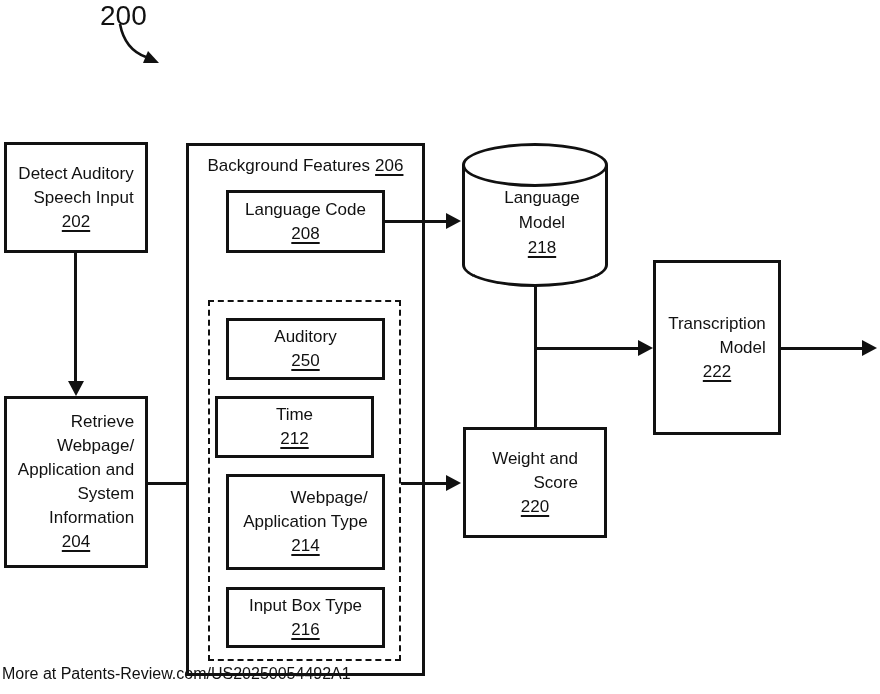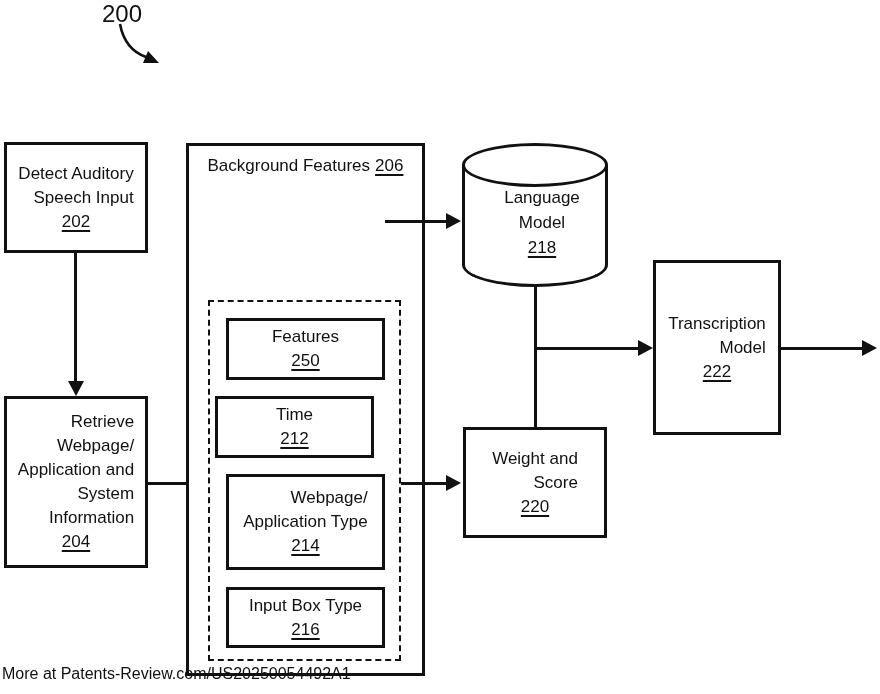--- a/index.html
+++ b/index.html
@@ -50,21 +50,21 @@
     position:absolute;left:0;right:0;top:0;height:44px;
     border:3px solid #111111;border-radius:50%;
     background:#ffffff;box-sizing:border-box;
   }
   .cyl-label{
     position:absolute;left:0;right:0;top:42px;
     text-align:center;font-size:17px;line-height:25px;margin-left:14px;
   }
   .fig-label{
     position:absolute;left:100px;top:0px;width:44px;
-    font-size:24px;text-align:center;
+    font-size:28px;text-align:center;
   }
   .fig-arrow{position:absolute;left:112px;top:22px;}
   .watermark{
     position:absolute;left:2px;top:665px;
     font-size:16px;color:#111111;z-index:6;
     white-space:nowrap;
   }
 </style>
 </head>
 <body>
@@ -97,28 +97,32 @@
 
   <div class="line" style="left:148px;top:482px;width:46px;height:3px;"></div>
   <div class="head head-right" style="left:192px;top:475px;"></div>
 
   <div class="box" style="left:186px;top:143px;width:239px;height:533px;justify-content:flex-start;">
     <div class="group-title">
       <span class="label">Background Features</span><span class="ref">206</span>
     </div>
   </div>
 
+  <div class="box" style="left:226px;top:190px;width:159px;height:63px;">
+    <span class="label">Language Code</span>
+    <span class="ref">208</span>
+  </div>
 
   <div class="line" style="left:385px;top:220px;width:61px;height:3px;"></div>
   <div class="head head-right" style="left:446px;top:213px;"></div>
 
   <div class="dashed" style="left:208px;top:300px;width:193px;height:361px;"></div>
 
   <div class="box" style="left:226px;top:318px;width:159px;height:62px;">
-    <span class="label">Features</span>
+    <span class="label">Auditory</span>
     <span class="ref">250</span>
   </div>
 
   <div class="box" style="left:215px;top:396px;width:159px;height:62px;">
     <span class="label">Time</span>
     <span class="ref">212</span>
   </div>
 
   <div class="box" style="left:226px;top:474px;width:159px;height:96px;">
     <span class="label">Webpage/

